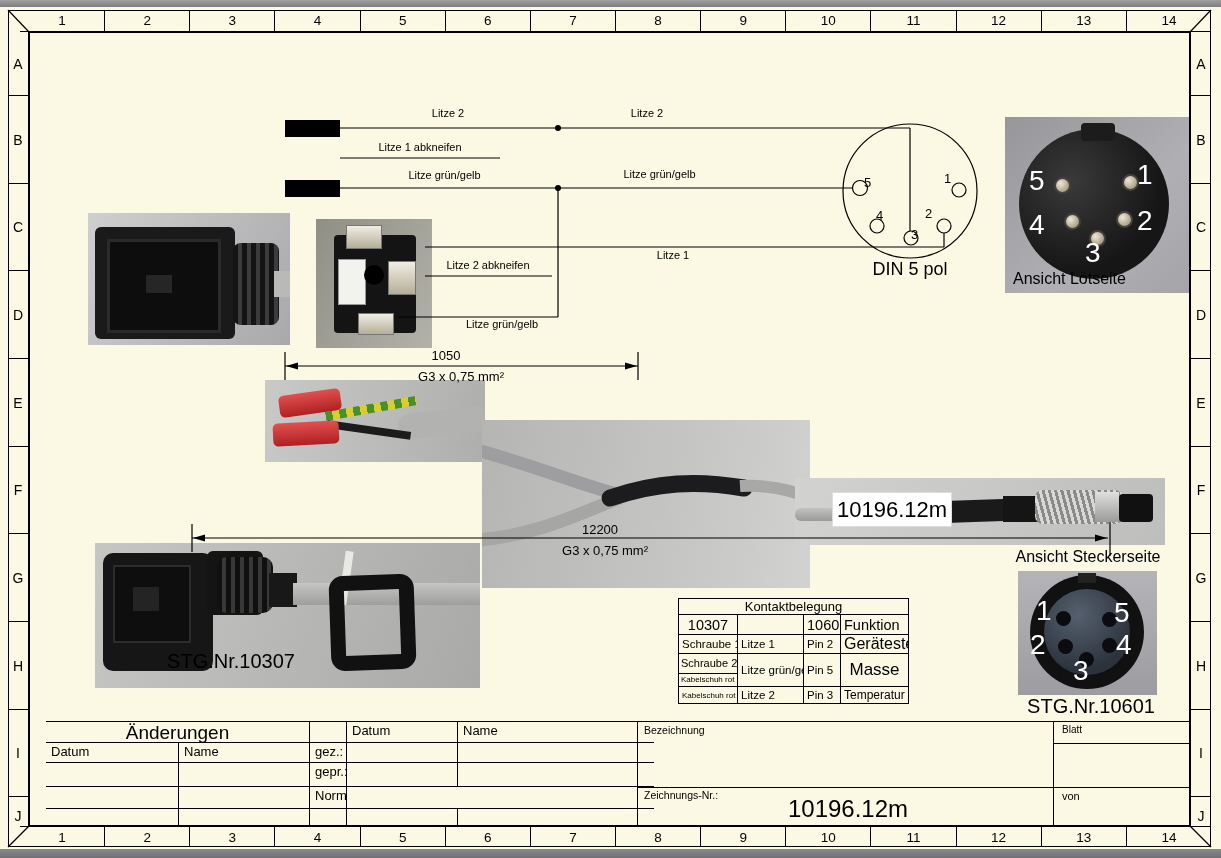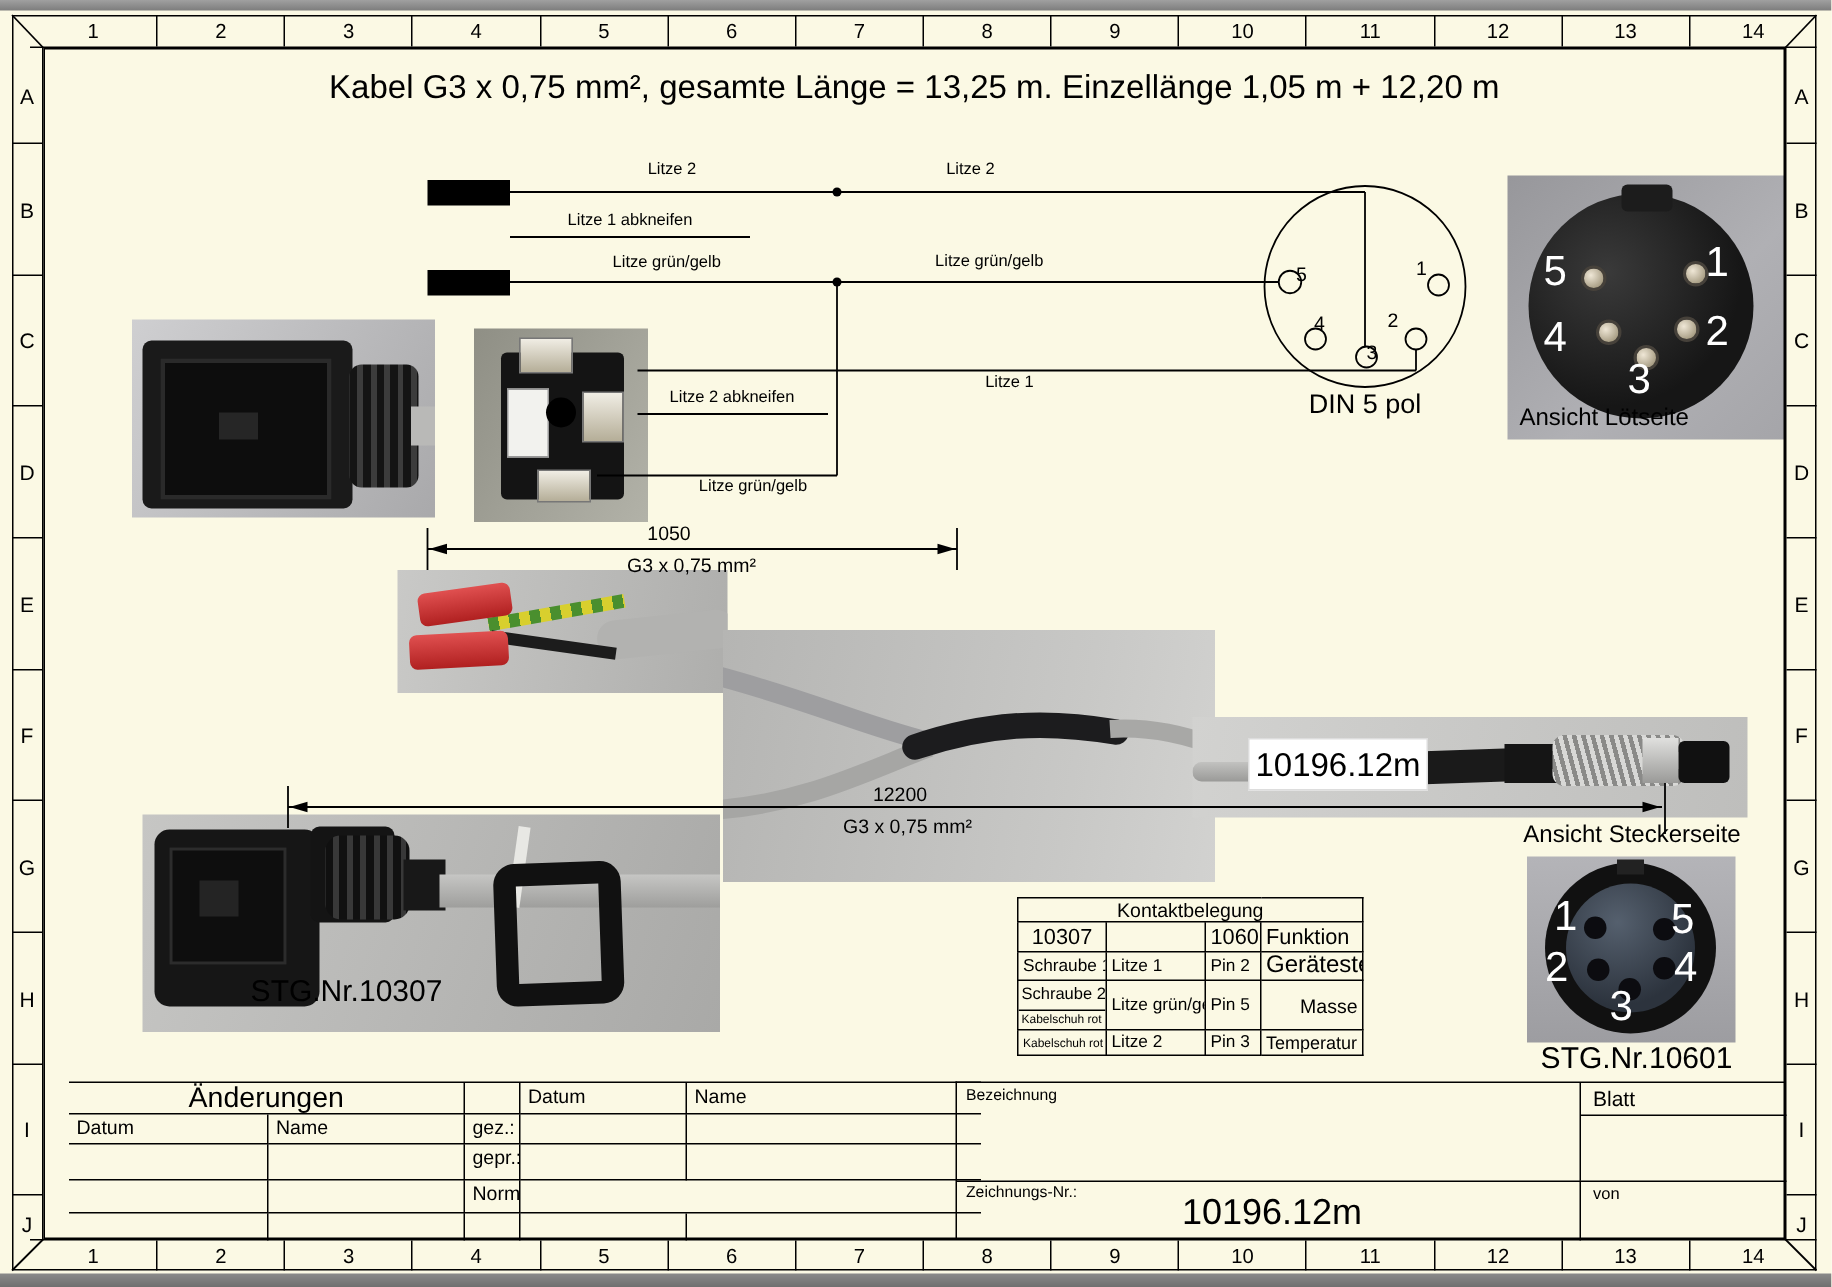--- a/index.html
+++ b/index.html
@@ -41,21 +41,21 @@
   svg.overlay{position:absolute;left:0;top:0;z-index:5;pointer-events:none}
   .blackbox{position:absolute;background:#000;z-index:6}
   
   table.ct{position:absolute;left:678px;top:598px;z-index:6;border-collapse:collapse;table-layout:fixed;width:230px}
   table.ct td{border:1px solid #000;padding:0 3px;overflow:hidden;white-space:nowrap}
   .ct .t-title{font-size:13px;text-align:center;height:15px}
   .ct .t-head{font-size:14.5px;height:20px}
   .ct .t-head .cen{text-align:center}
   .ct .r{font-size:11.5px;height:15px}
   .ct .small{font-size:8px}
-  .ct .masse{font-size:13px;text-align:right}
+  .ct .masse{font-size:17px;text-align:center}
   .ct .ger{font-size:16px}
   .ct .subcell{padding:0}
   .ct .subcell div{padding:0 2px;white-space:nowrap;overflow:hidden}
   .ct .subcell div:first-child{border-bottom:1px solid #000;font-size:11px;height:19px;line-height:19px}
   .ct .subcell div:last-child{font-size:8px;height:12px;line-height:12px}
   
   .tb-grid{position:absolute;left:46px;top:721px;width:608px;height:105px;z-index:6;
            display:grid;grid-template-columns:133px 131px 37px 111px 196px;
            grid-template-rows:21px 20px 24px 22px 18px;border-top:1px solid #000;box-sizing:content-box}
   .tbc{border-right:1px solid #000;border-bottom:1px solid #000;box-sizing:border-box;
@@ -63,21 +63,21 @@
   .tbc.span2{grid-column:span 2}
   .tbc.noR{border-right:none}
   .tbc.noB{border-bottom:none}
   .tbc.hdr{font-size:19px;text-align:center;padding-top:0}
   .bez-block{position:absolute;left:637px;top:721px;width:553px;height:105px;z-index:6;
              border-top:1px solid #000;border-left:1px solid #000;box-sizing:border-box}
   .bez-area{position:absolute;left:0;top:0;width:416px;height:65px;border-right:1px solid #000;box-sizing:border-box}
   .bez-small{position:absolute;left:6px;top:2px;font-size:10.5px}
   .bez-main{position:absolute;left:4px;top:24px;width:406px;text-align:center;font-size:19px;white-space:nowrap}
   .blatt-cell{position:absolute;left:416px;top:0;width:137px;height:22px;border-bottom:1px solid #000;
-              box-sizing:border-box;font-size:14px;padding:2px 8px}
+              box-sizing:border-box;font-size:10px;padding:2px 8px}
   .hline65{position:absolute;left:0;top:65px;width:553px;border-top:1px solid #000}
   .znr-area{position:absolute;left:0;top:65px;width:416px;height:40px;border-right:1px solid #000;box-sizing:border-box}
   .znr-small{position:absolute;left:6px;top:2px;font-size:10.5px}
   .znr-main{position:absolute;left:60px;top:8px;width:300px;text-align:center;font-size:24px}
   .von-cell{position:absolute;left:416px;top:65px;width:137px;height:40px;font-size:11px;padding:3px 8px;box-sizing:border-box}
 </style>
 </head>
 <body>
 
 <div class="page">
@@ -137,21 +137,20 @@
       <div class="gc">C</div>
       <div class="gc">D</div>
       <div class="gc">E</div>
       <div class="gc">F</div>
       <div class="gc">G</div>
       <div class="gc">H</div>
       <div class="gc">I</div>
       <div class="gc">J</div>
     </div>
 
-  <div class="lbl title-lbl">Kabel G3 x 0,75 mm², gesamte Länge = 13,25 m. Einzellänge 1,05 m + 12,20 m</div>
 
   <div class="photo" style="left:88px;top:213px;width:202px;height:132px;background:linear-gradient(120deg,#cfcfd1,#a9a9ab)">
     <div class="abs" style="left:7px;top:14px;width:140px;height:112px;background:#1a1a1a;border-radius:6px"></div>
     <div class="abs" style="left:19px;top:26px;width:108px;height:88px;background:#0d0d0d;border:3px solid #2a2a2a"></div>
     <div class="abs" style="left:58px;top:62px;width:26px;height:18px;background:#262626"></div>
     <div class="abs" style="left:145px;top:30px;width:46px;height:82px;border-radius:8px;background:repeating-linear-gradient(90deg,#141414 0 5px,#3c3c3c 5px 9px)"></div>
     <div class="abs" style="left:186px;top:58px;width:16px;height:26px;background:#b9b9b7"></div>
   </div>
 
   <div class="photo" style="left:316px;top:219px;width:116px;height:129px;background:linear-gradient(120deg,#8f8f85,#b2b2a8)">

